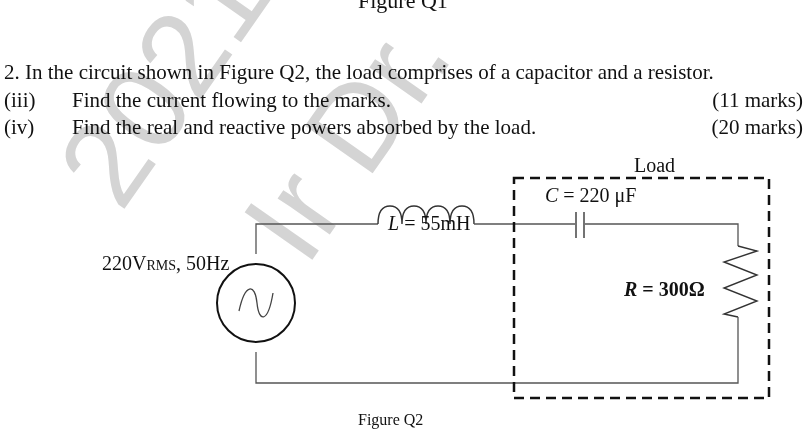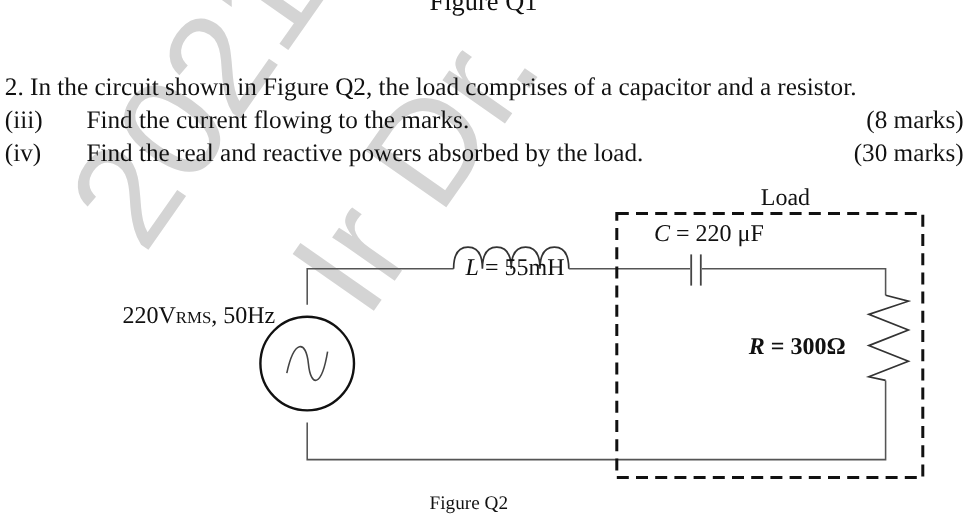--- a/index.html
+++ b/index.html
@@ -27,25 +27,25 @@
 
 <div class="abs fig-title" style="left:358px; top:-12px; font-size:22px;">Figure Q1</div>
 
 <div class="abs q-text" style="left:4px; top:60px;">
   <span>2.</span>
   <span>In the circuit shown in Figure Q2, the load comprises of a capacitor and a resistor.</span>
 </div>
 
 <div class="abs q-text" style="left:4px; top:88px;">(iii)</div>
 <div class="abs q-text" style="left:72px; top:88px;">Find the current flowing to the marks.</div>
-<div class="abs q-text" style="right:4px; top:88px;">(8 marks)</div>
+<div class="abs q-text" style="right:4px; top:88px;">(11 marks)</div>
 
 <div class="abs q-text" style="left:4px; top:115px;">(iv)</div>
 <div class="abs q-text" style="left:72px; top:115px;text-align:center;">Find the real and reactive powers absorbed by the load.</div>
-<div class="abs q-text" style="right:4px; top:115px;">(30 marks)</div>
+<div class="abs q-text" style="right:4px; top:115px;">(20 marks)</div>
 
 <svg class="circuit" width="807" height="441" viewBox="0 0 807 441">
   <g stroke="#555" stroke-width="1.3" fill="none">
 
     <polyline points="256,254 256,224 378,224"></polyline>
 
     <path d="M378,224 q0,-18 12,-18 q12,0 12,18 q0,-18 12,-18 q12,0 12,18 q0,-18 12,-18 q12,0 12,18 q0,-18 12,-18 q12,0 12,18" stroke="#333" stroke-width="1.4"></path>
 
     <line x1="474" y1="224" x2="575" y2="224"></line>
 

